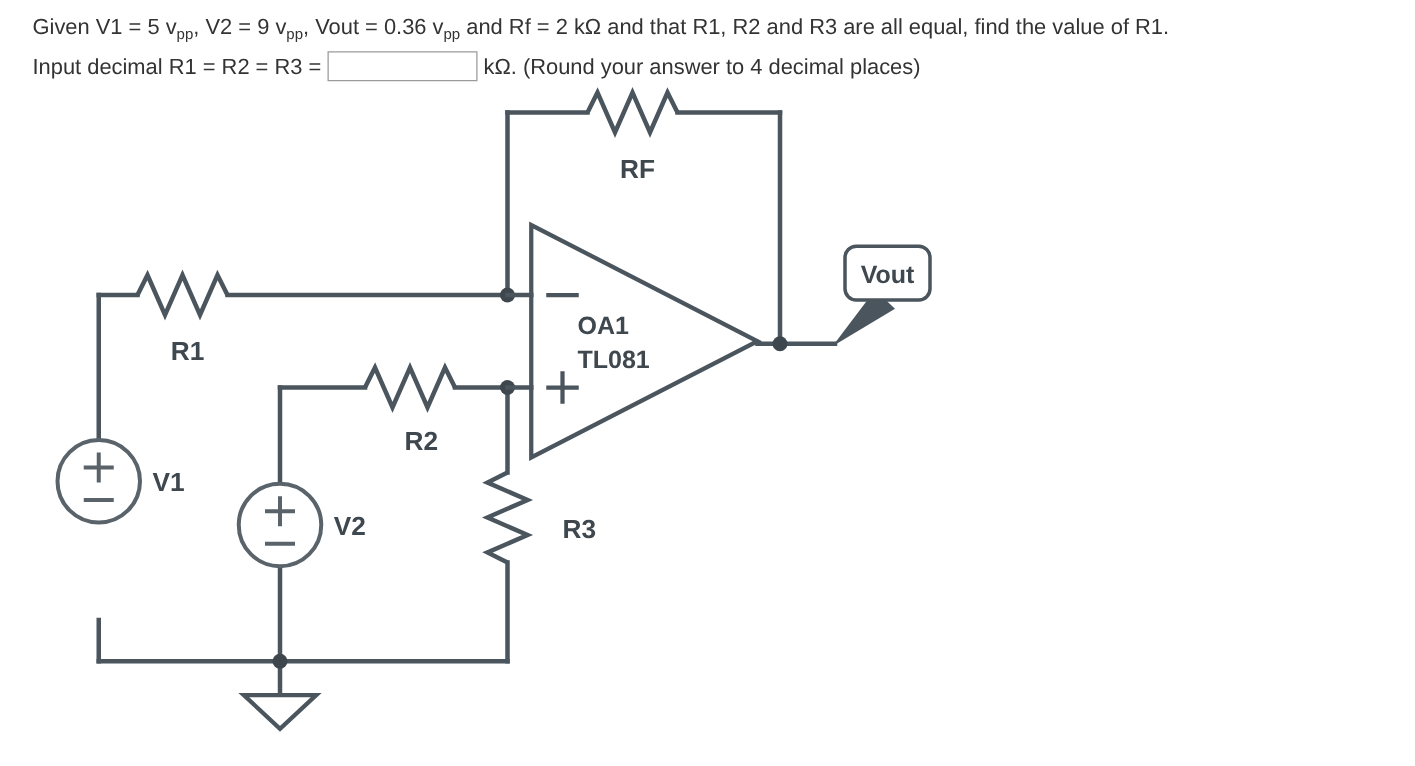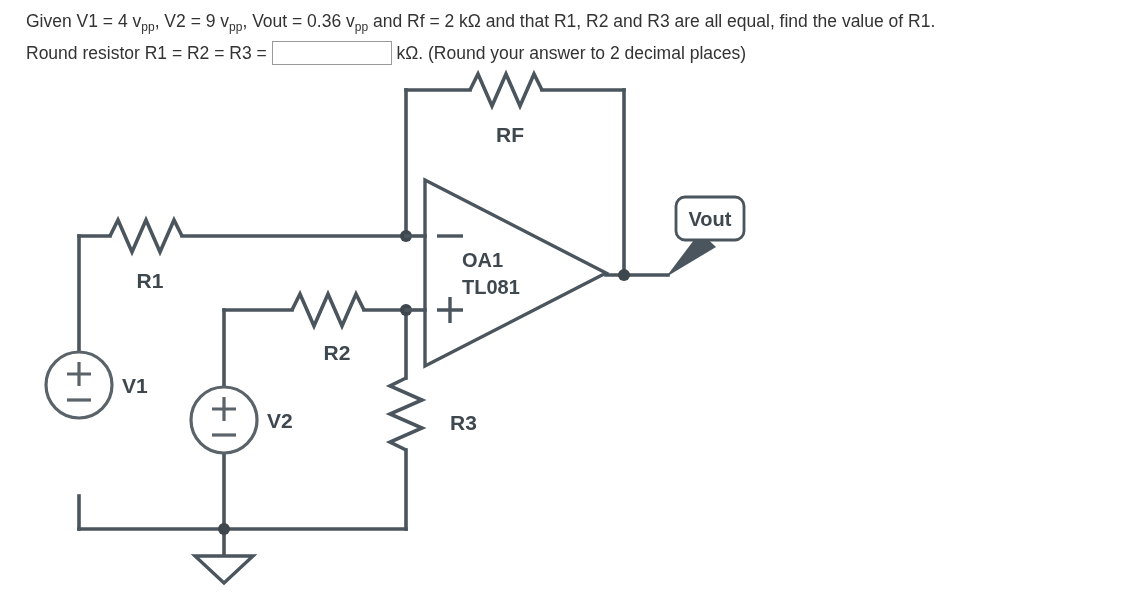--- a/index.html
+++ b/index.html
@@ -132,24 +132,24 @@
     font-size: 20px;
     font-weight: bold;
     fill: #3f484f;
   }
 </style>
 </head>
 <body>
 
 <div class="question-block">
   <div class="q-line">
-    <span>Given V1 = 4 v</span><sub>pp</sub><span>, V2 = 9 v</span><sub>pp</sub><span>, Vout = 0.36 v</span><sub>pp</sub><span> and Rf = 2 kΩ and that R1, R2 and R3 are all equal, find the value of R1.</span>
+    <span>Given V1 = 5 v</span><sub>pp</sub><span>, V2 = 9 v</span><sub>pp</sub><span>, Vout = 0.36 v</span><sub>pp</sub><span> and Rf = 2 kΩ and that R1, R2 and R3 are all equal, find the value of R1.</span>
   </div>
   <div class="q-line">
-    <span>Round resistor R1 = R2 = R3 = </span><input class="answer-input" type="text" value="" style=""><span> kΩ. (Round your answer to 2 decimal places)</span>
+    <span>Input decimal R1 = R2 = R3 = </span><input class="answer-input" type="text" value="" style=""><span> kΩ. (Round your answer to 4 decimal places)</span>
   </div>
 </div>
 
 <div class="circuit-wrap">
 <svg class="circuit" width="1132" height="535" viewBox="0 0 1132 535" xmlns="http://www.w3.org/2000/svg">
 
   <path class="wire" d="M406,170 L406,24"></path>
 
   <path class="wire" d="M406,24 L470,24"></path>
 

